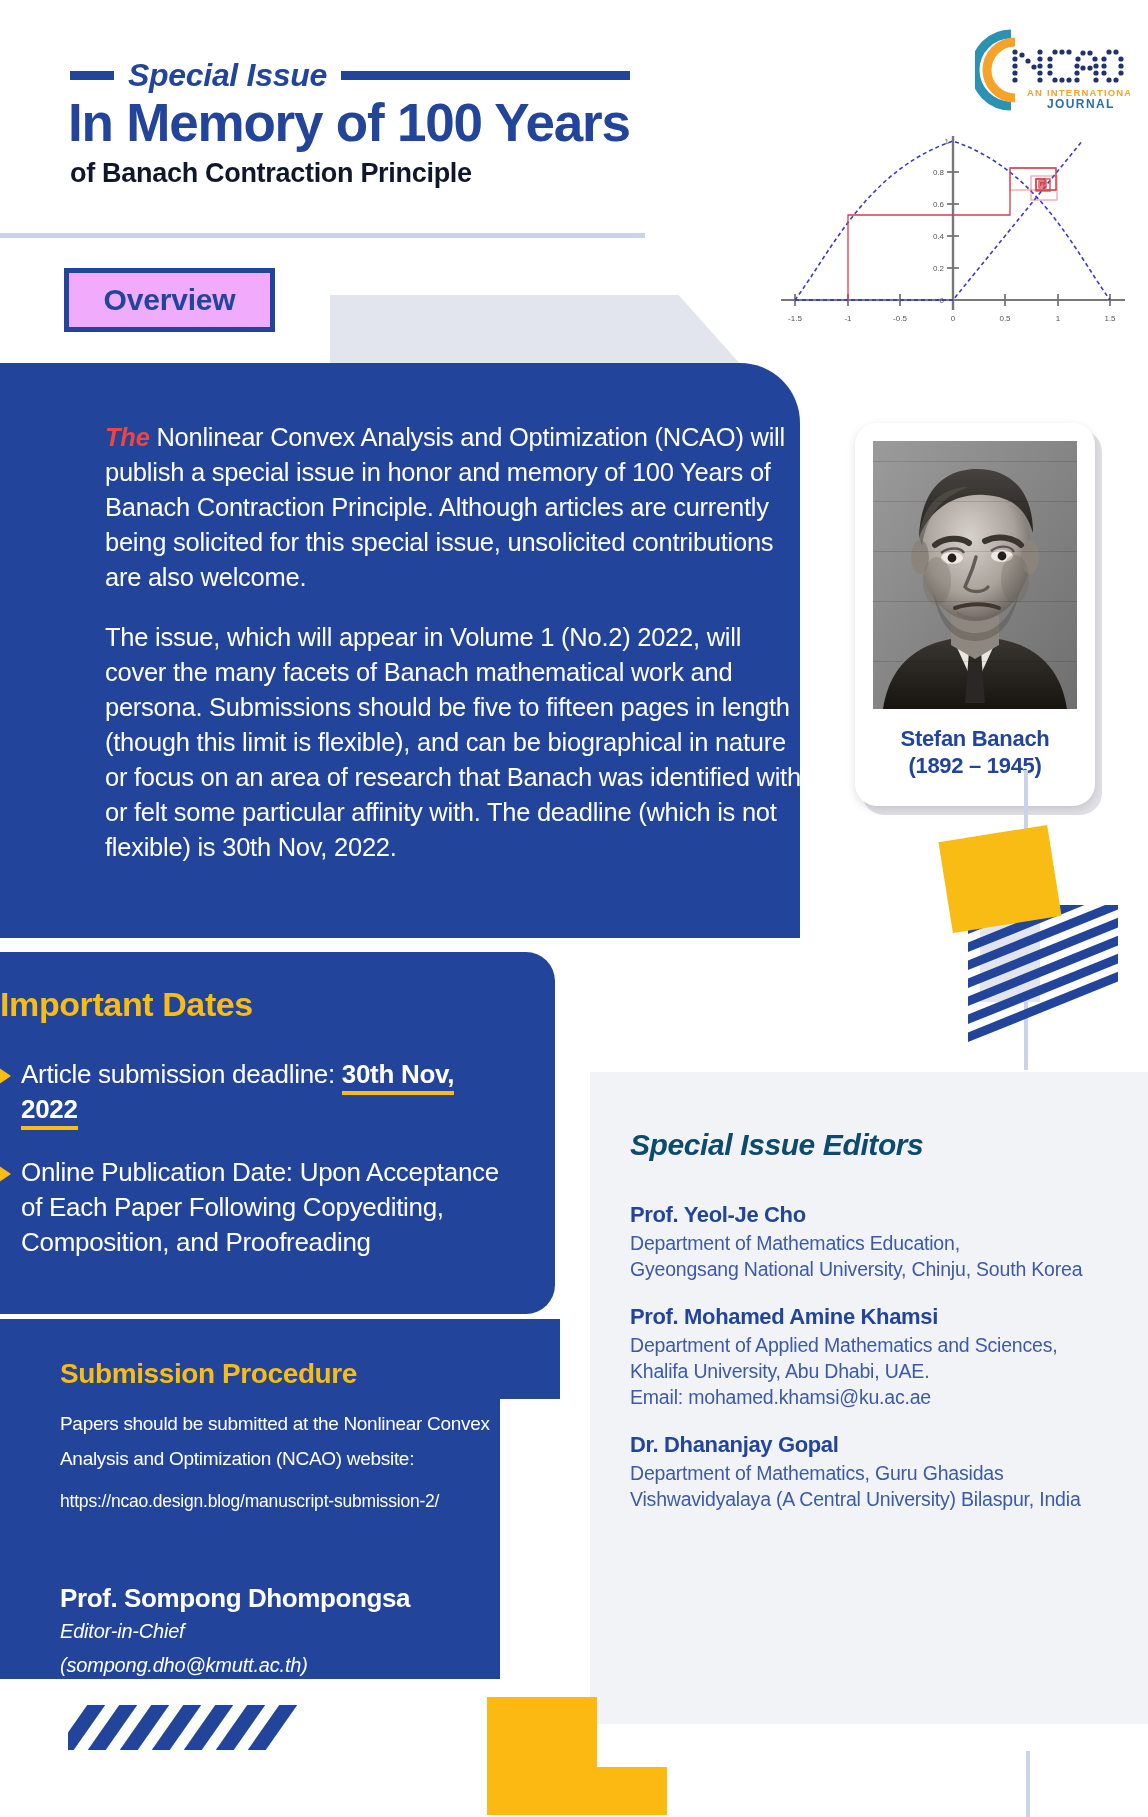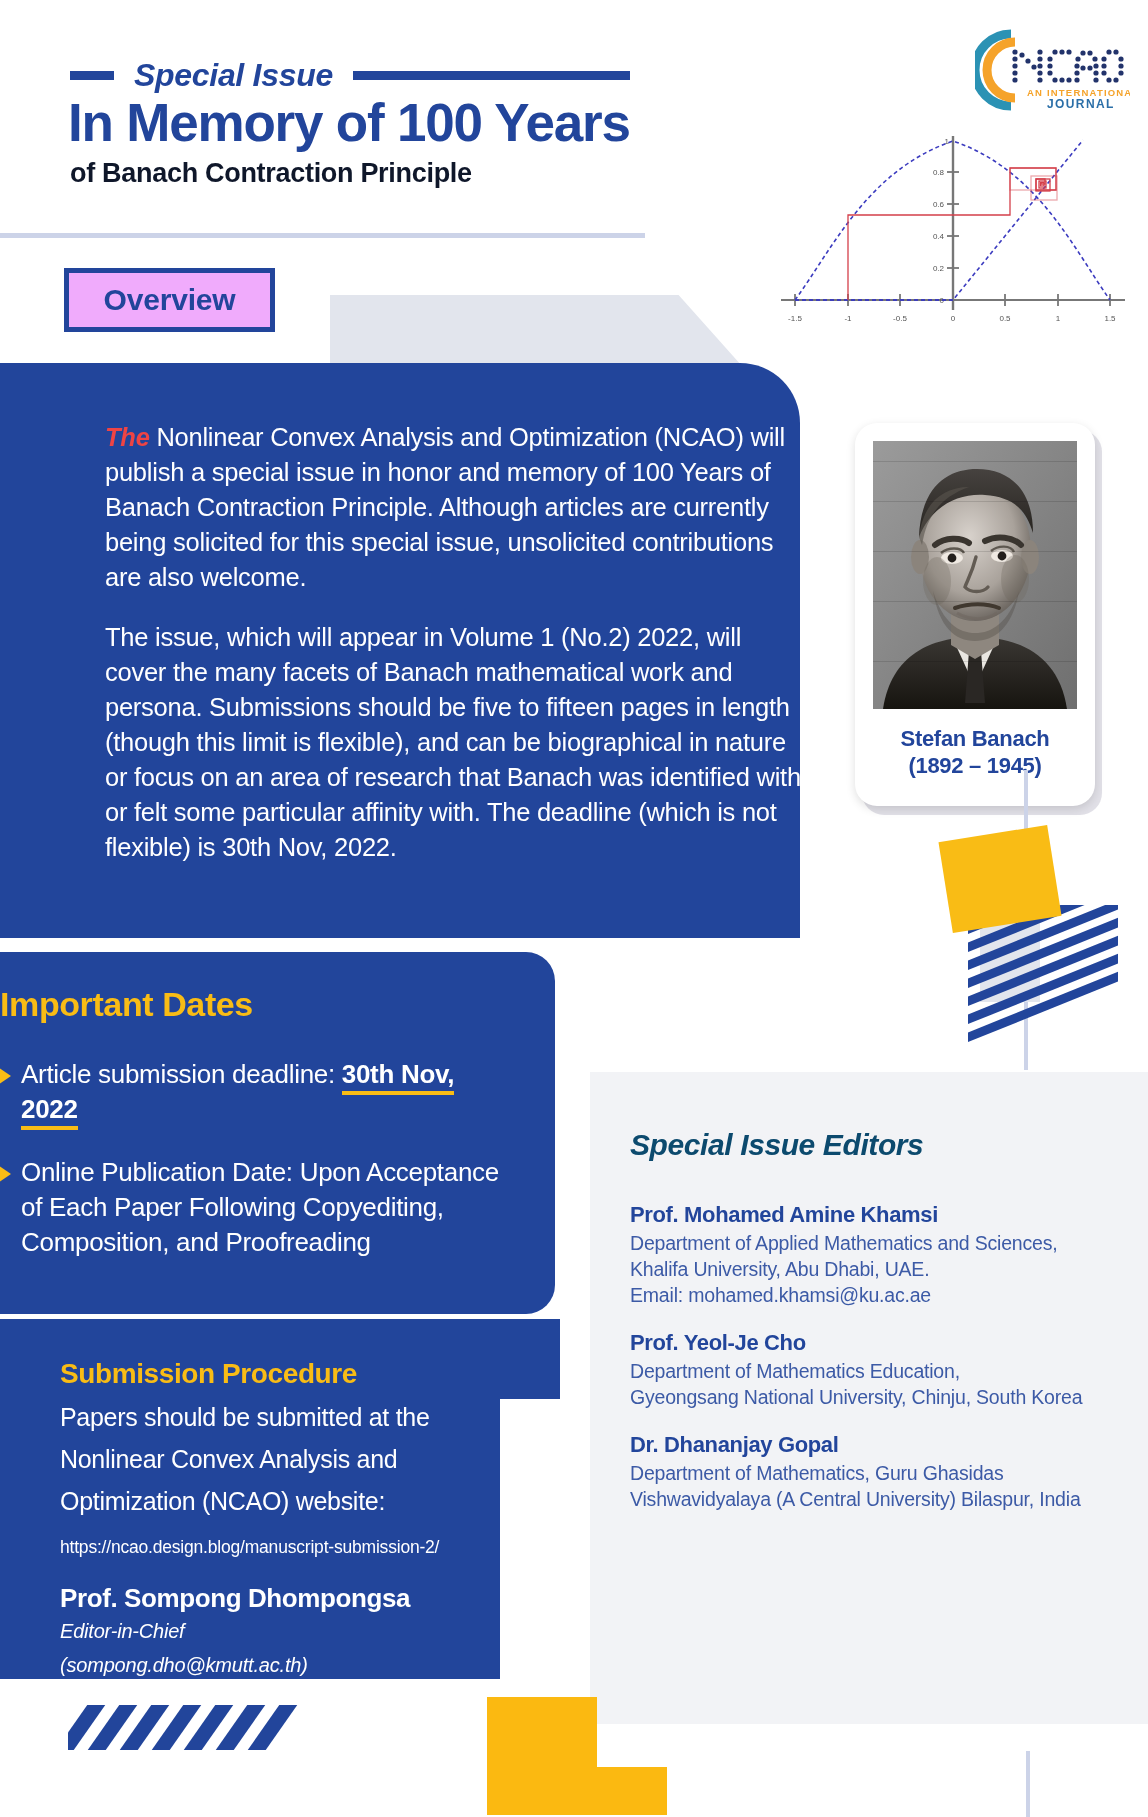--- a/index.html
+++ b/index.html
@@ -7,21 +7,21 @@
   body {
     font-family:"Liberation Sans", sans-serif;
     background:#ffffff;
     position:relative;
     overflow:hidden;
   }
   .page { position:absolute; inset:0; width:1148px; height:1817px; overflow:hidden; }
 
   
   .header { position:absolute; left:0; top:0; width:1148px; height:250px; }
-  .eyebrow-row { position:absolute; left:70px; top:57px; display:flex; align-items:center; gap:20px; width:560px;}
+  .eyebrow-row { position:absolute; left:70px; top:57px; display:flex; align-items:center; gap:14px; width:560px;}
   .dash-left { width:44px; height:9px; background:#22459b; }
   .dash-right { flex:1; height:9px; background:#22459b; }
   .eyebrow-text {
     font-style:italic; font-weight:bold; font-size:32px; color:#22459b;
     letter-spacing:-0.3px; white-space:nowrap;
   }
   .title-main {
     position:absolute; left:68px; top:92px;
     font-weight:bold; font-size:53px; color:#22459b; letter-spacing:-1.2px;
     white-space:nowrap;
@@ -138,23 +138,23 @@
   .lower-blue {
     position:absolute; left:-40px; top:1319px; width:540px; height:360px;
     background:#22459b;
   }
   .lower-blue2 {
     position:absolute; left:-40px; top:1319px; width:600px; height:80px;
     background:#22459b;
   }
   .sub-proc { position:absolute; left:60px; top:1358px; width:470px; }
   .sub-proc h3 {
-    font-weight:bold; font-size:28px; color:#f9bc15; letter-spacing:-0.4px; margin-bottom:6px;
-  }
-  .sub-proc p { color:#fff; font-size:25px; line-height:42px; letter-spacing:-0.3px; }
+    font-weight:bold; font-size:28px; color:#f9bc15; letter-spacing:-0.4px; margin-bottom:16px;
+  }
+  .sub-proc p { color:#fff; font-size:19px; line-height:35px; letter-spacing:-0.3px; }
   .sub-proc .url { font-size:17.5px; line-height:26px; letter-spacing:-0.2px; margin-top:12px; white-space:nowrap;}
   .eic { position:absolute; left:60px; top:1583px; width:470px; color:#fff; }
   .eic .name { font-weight:bold; font-size:26px; letter-spacing:-0.4px; }
   .eic .role { font-style:italic; font-size:20px; line-height:34px; letter-spacing:-0.2px;}
   .eic .mail { font-style:italic; font-size:20px; line-height:34px; letter-spacing:-0.2px;}
 
   
   .editors-panel {
     position:absolute; left:590px; top:1072px; width:558px; height:652px;
     background:#f2f3f6;
@@ -442,26 +442,26 @@
   <div class="eic">
     <div class="name">Prof. Sompong Dhompongsa</div>
     <div class="role">Editor-in-Chief</div>
     <div class="mail">(sompong.dho@kmutt.ac.th)</div>
   </div>
 
   <div class="editors-panel">
     <div class="editors-title">Special Issue Editors</div>
     <div class="editor-list">
       <div class="editor">
+        <div class="ename">Prof. Yeol-Je Cho</div>
+        <div class="eaff">Department of Mathematics Education,<br>Gyeongsang National University, Chinju, South Korea</div>
+      </div>
+      <div class="editor">
         <div class="ename">Prof. Mohamed Amine Khamsi</div>
         <div class="eaff">Department of Applied Mathematics and Sciences,<br>Khalifa University, Abu Dhabi, UAE.<br>Email: mohamed.khamsi@ku.ac.ae</div>
-      </div>
-      <div class="editor">
-        <div class="ename">Prof. Yeol-Je Cho</div>
-        <div class="eaff">Department of Mathematics Education,<br>Gyeongsang National University, Chinju, South Korea</div>
       </div>
       <div class="editor">
         <div class="ename">Dr. Dhananjay Gopal</div>
         <div class="eaff">Department of Mathematics, Guru Ghasidas<br>Vishwavidyalaya (A Central University) Bilaspur, India</div>
       </div>
     </div>
   </div>
 
   <div class="hatch-bottom">
     <i style="left:0px"></i>

